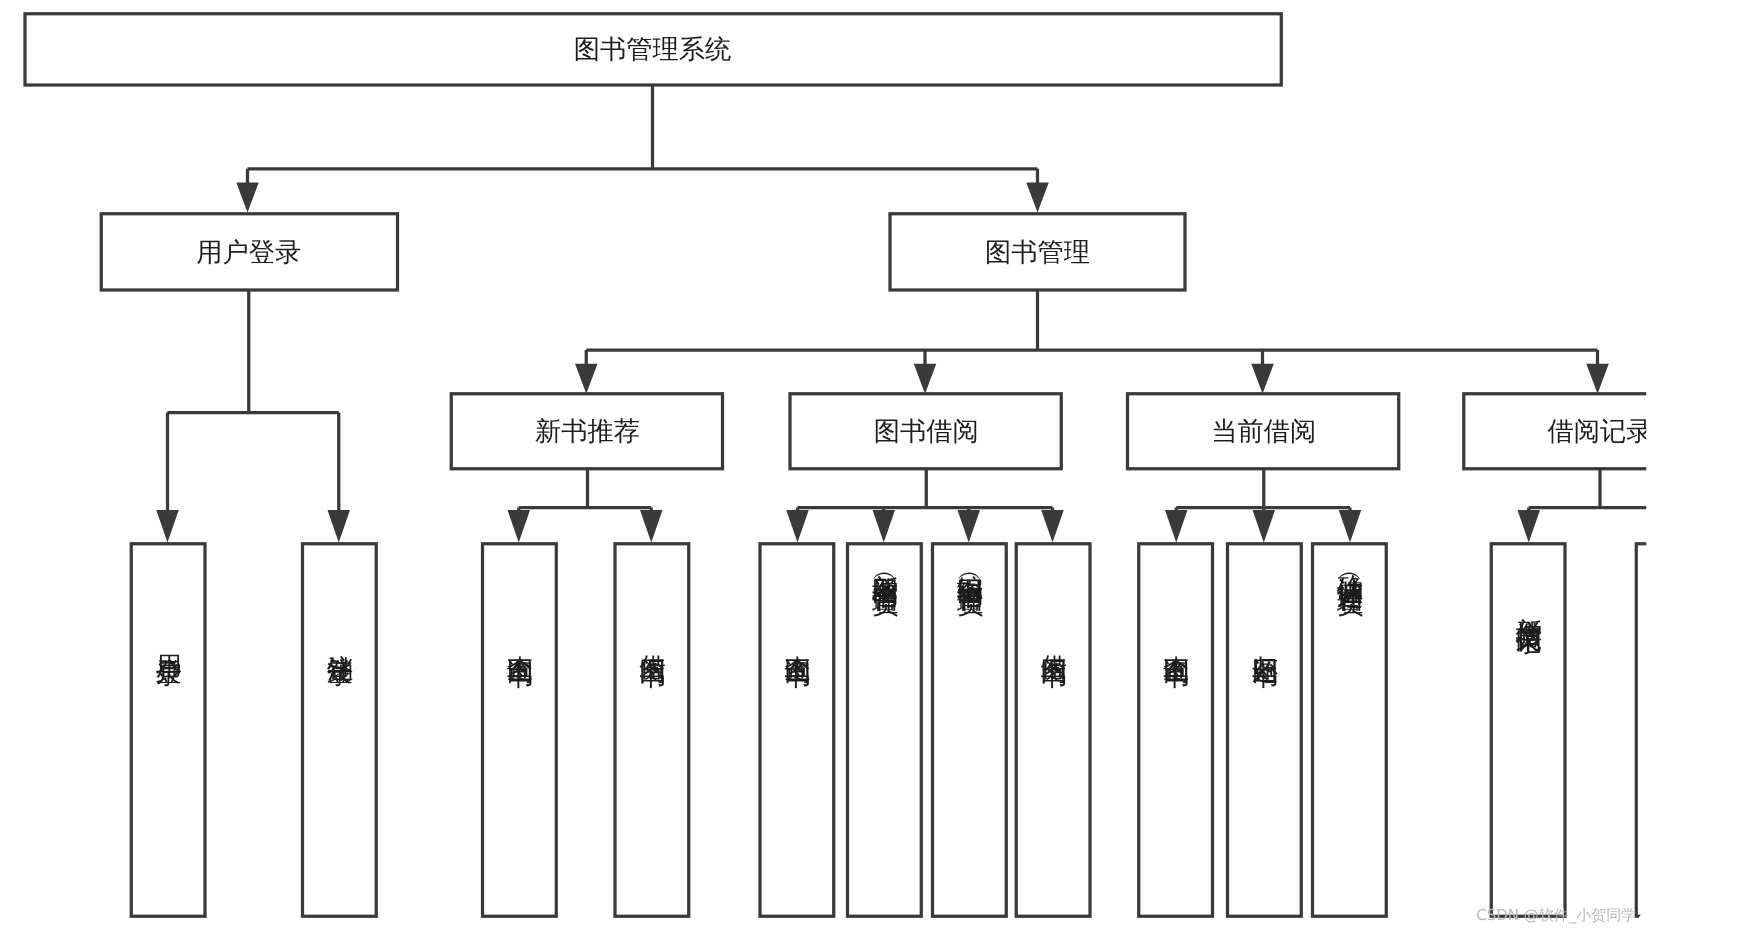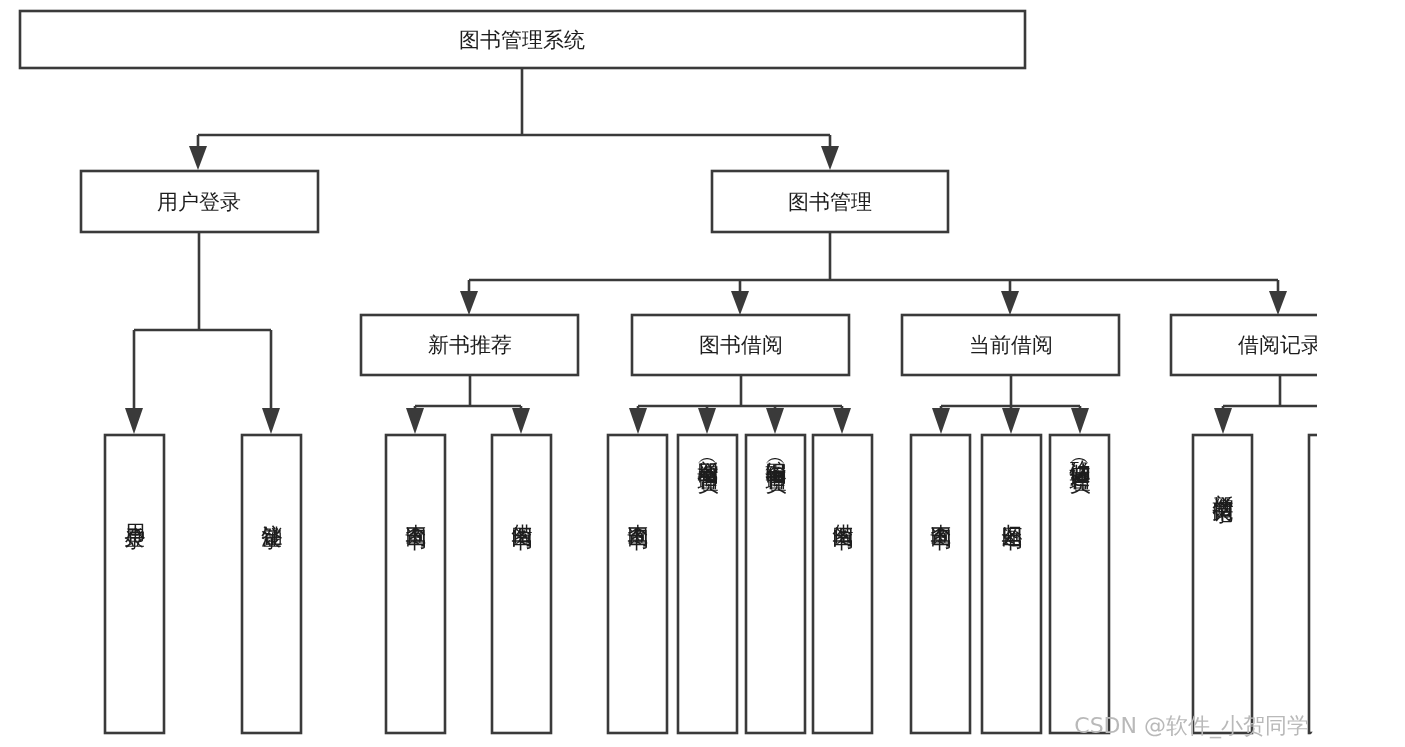--- a/index.html
+++ b/index.html
@@ -62,21 +62,21 @@
     line-height: 1;
     color: #1d1d1d;
     letter-spacing: 2px;
     white-space: nowrap;
   }
   .watermark {
     position: absolute;
     right: 8px;
     bottom: 6px;
     font-family: "DejaVu Sans", "Liberation Sans", sans-serif;
-    font-size: 22px;
+    font-size: 12px;
     color: #b9b9b9;
     white-space: nowrap;
     user-select: none;
   }
 </style>
 </head>
 <body>
 
 <div id="diagram-root">
 

